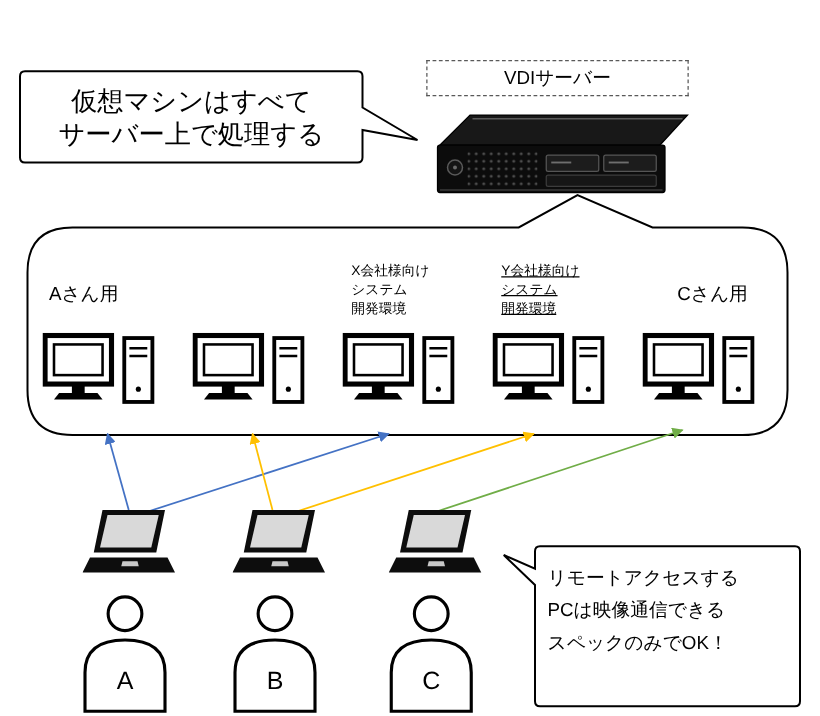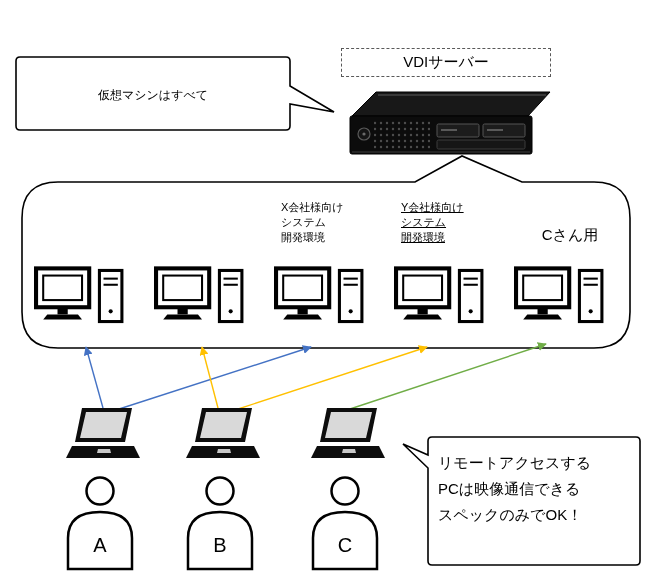--- a/index.html
+++ b/index.html
@@ -7,33 +7,33 @@
     position:relative; width:656px; height:573px; background:#ffffff;
     font-family:"Liberation Sans","DejaVu Sans",sans-serif; color:#000;
     overflow:hidden;
     padding-left:48px;
   }
   .canvas svg { position:absolute; left:0; top:0; }
   .lbl { position:absolute; color:#000; }
   .callout-top-text {
     left:16px; top:57px; width:274px; height:76px;
     display:flex; flex-direction:column; align-items:center; justify-content:center;
-    font-size:12px; line-height:26px; text-align:center;
+    font-size:21px; line-height:26px; text-align:center;
   }
   .callout-bottom-text {
     left:438px; top:450px; width:196px;
     font-size:15px; line-height:26px; text-align:left;
   }
   .vdi-box {
     position:absolute; left:341px; top:48px; width:208px; height:27px;
     border:1px dashed #595959; background:#fff;
     display:flex; align-items:center; justify-content:center; font-size:15px;
   }
   .vm-label { font-size:15px; text-align:center; width:110px; top:226px; }
-  .env-label { font-size:11px; line-height:15px; text-align:left; width:92px; top:200px; }
+  .env-label { font-size:11px; line-height:15px; text-align:left; width:92px; top:210px; }
   .user-letter { font-size:20px; line-height:24px; text-align:center; width:40px; top:533px; }
 </style>
 </head>
 <body>
 
 <div class="canvas">
 
   <svg width="656" height="573" viewBox="0 0 656 573">
     <defs>
       <pattern id="vents" width="6" height="6" patternUnits="userSpaceOnUse">
@@ -114,22 +114,24 @@
     <use href="#sym-person" x="185" y="476" width="70" height="95"></use>
     <use href="#sym-person" x="310" y="476" width="70" height="95"></use>
   </svg>
 
   <div class="vdi-box">
     <span>VDIサーバー</span>
   </div>
 
   <div class="lbl callout-top-text">
     <span>仮想マシンはすべて</span>
+    <span>サーバー上で処理する</span>
   </div>
 
+  <div class="lbl vm-label" style="left:12px;">Aさん用</div>
   <div class="lbl env-label" style="left:281px;">
     <div>X会社様向け</div>
     <div>システム</div>
     <div>開発環境</div>
   </div>
   <div class="lbl env-label" style="left:401px;text-decoration:underline;">
     <div>Y会社様向け</div>
     <div>システム</div>
     <div>開発環境</div>
   </div>

